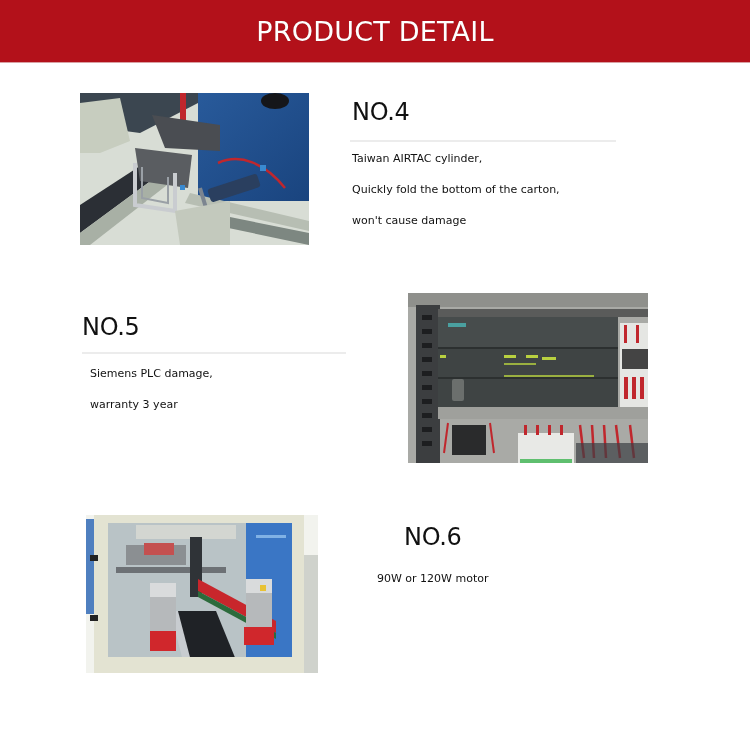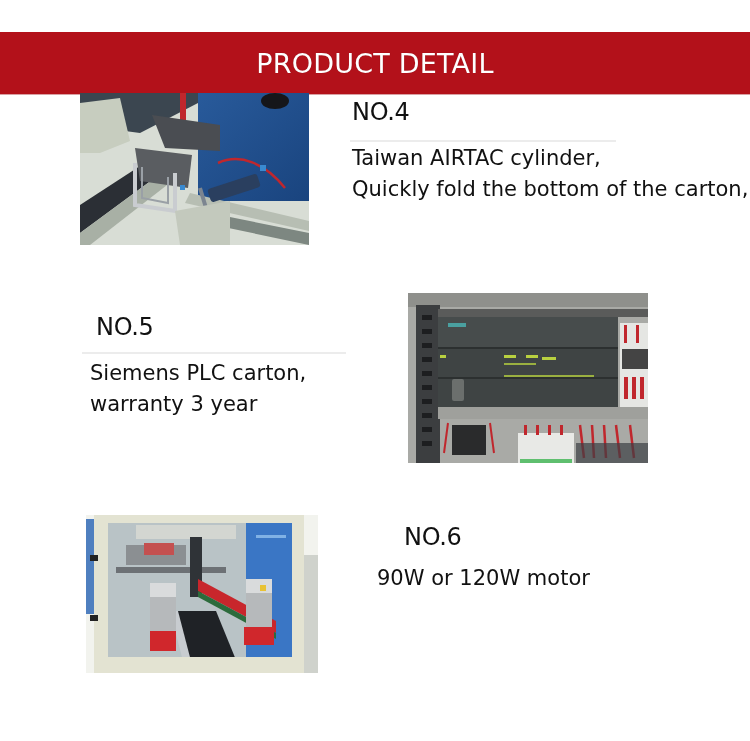--- a/index.html
+++ b/index.html
@@ -3,38 +3,38 @@
   <meta charset="utf-8">
   <style>
     * { box-sizing: border-box; margin: 0; padding: 0; }
     html, body { width: 750px; height: 741px; background: #ffffff; overflow: hidden; }
     body { position: relative; font-family: "DejaVu Sans", "Liberation Sans", sans-serif; color: #111; }
 
     .header {
       position: absolute; left: 0; top: 0; width: 750px; height: 63px;
       background: #b3111a;
       border-bottom: 1px solid #d9a0a3;
-      display: flex; align-items: center; justify-content: center; margin-top: 32px;
+      display: flex; align-items: center; justify-content: center;
     }
     .header-title {
       color: #ffffff; font-size: 27px; letter-spacing: 0.2px;
       font-family: "DejaVu Sans", sans-serif; font-weight: normal;
       text-shadow: 0 0 1px rgba(0,0,0,0.25);
     }
 
     .photo { position: absolute; overflow: hidden; }
 
     .feature-title {
       position: absolute; font-size: 24px; font-weight: normal; color: #111;
       font-family: "DejaVu Sans", sans-serif; letter-spacing: -0.3px;
     }
     .divider { position: absolute; height: 2px; background: #ececec; }
     .feature-lines { position: absolute; }
     .feature-line {
-      font-size: 21px; line-height: 31px; color: #111; white-space: nowrap;
+      font-size: 11px; line-height: 31px; color: #111; white-space: nowrap;
       font-family: "DejaVu Sans", sans-serif;
     }
 
     
     #photo1 { left: 80px; top: 93px; width: 229px; height: 152px; background: #c9cfc6; }
     
     #photo2 { left: 408px; top: 293px; width: 240px; height: 170px; background: #8c8d8a; }
     
     #photo3 { left: 86px; top: 515px; width: 232px; height: 158px; background: #e7e8df; }
   </style>
@@ -82,26 +82,27 @@
 
     <polygon points="95,118 150,108 150,152 100,152" fill="#c3c9bd"></polygon>
   </svg>
 </div>
 
 <h2 class="feature-title" style="left:352px; top:98px;">NO.4</h2>
 <div class="divider" style="left:350px; top:140px; width:266px;"></div>
 <div class="feature-lines" style="left:352px; top:143px;">
   <div class="feature-line">Taiwan AIRTAC cylinder,</div>
   <div class="feature-line">Quickly fold the bottom of the carton,</div>
-</div>
-
-<h2 class="feature-title" style="left:96px; top:313px;">NO.5</h2>
+  <div class="feature-line">won't cause damage</div>
+</div>
+
+<h2 class="feature-title" style="left:82px; top:313px;">NO.5</h2>
 <div class="divider" style="left:82px; top:352px; width:264px;"></div>
 <div class="feature-lines" style="left:90px; top:358px;">
-  <div class="feature-line">Siemens PLC carton,</div>
+  <div class="feature-line">Siemens PLC damage,</div>
   <div class="feature-line">warranty 3 year</div>
 </div>
 
 <div class="photo" id="photo2" title="Siemens PLC in electrical control cabinet">
   <svg width="240" height="170" viewBox="0 0 240 170" xmlns="http://www.w3.org/2000/svg">
     <rect x="0" y="0" width="240" height="170" fill="#a9aaa6"></rect>
     <rect x="0" y="0" width="240" height="14" fill="#8f908c"></rect>
 
     <rect x="8" y="12" width="24" height="158" fill="#3c3e40"></rect>
     <g fill="#1d1e20">

